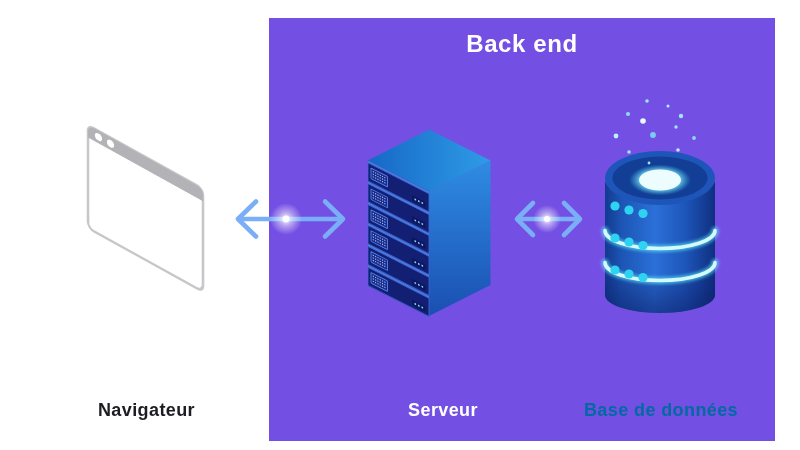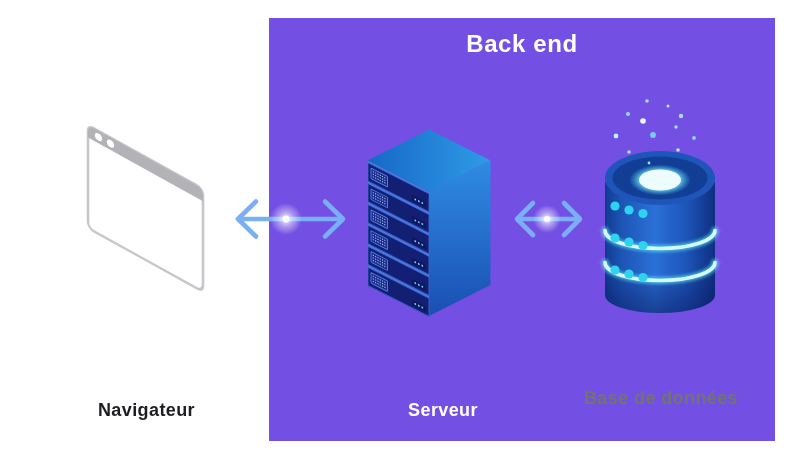--- a/index.html
+++ b/index.html
@@ -12,21 +12,21 @@
     background:#744FE4;
   }
   #diagram-svg{position:absolute;left:0;top:0;width:800px;height:450px;}
   .lbl{position:absolute;text-align:center;font-weight:700;font-size:18px;letter-spacing:.4px;}
   #backend-title{
     position:absolute;left:253px;top:30px;width:506px;text-align:center;
     color:#ffffff;font-weight:700;font-size:24px;letter-spacing:.6px;
   }
   #label-browser{left:28px;top:400px;width:205px;color:#1C1C22;}
   #label-server{left:342px;top:400px;width:170px;color:#ffffff;}
-  #label-database{left:538px;top:388px;width:214px;color:#737373;}
+  #label-database{left:538px;top:400px;width:214px;color:#0369a1;}
 </style>
 </head>
 <body>
 
 <div id="canvas">
 
   <div id="backend-panel"></div>
 
   <svg id="diagram-svg" viewBox="0 0 800 450">
     <defs>

